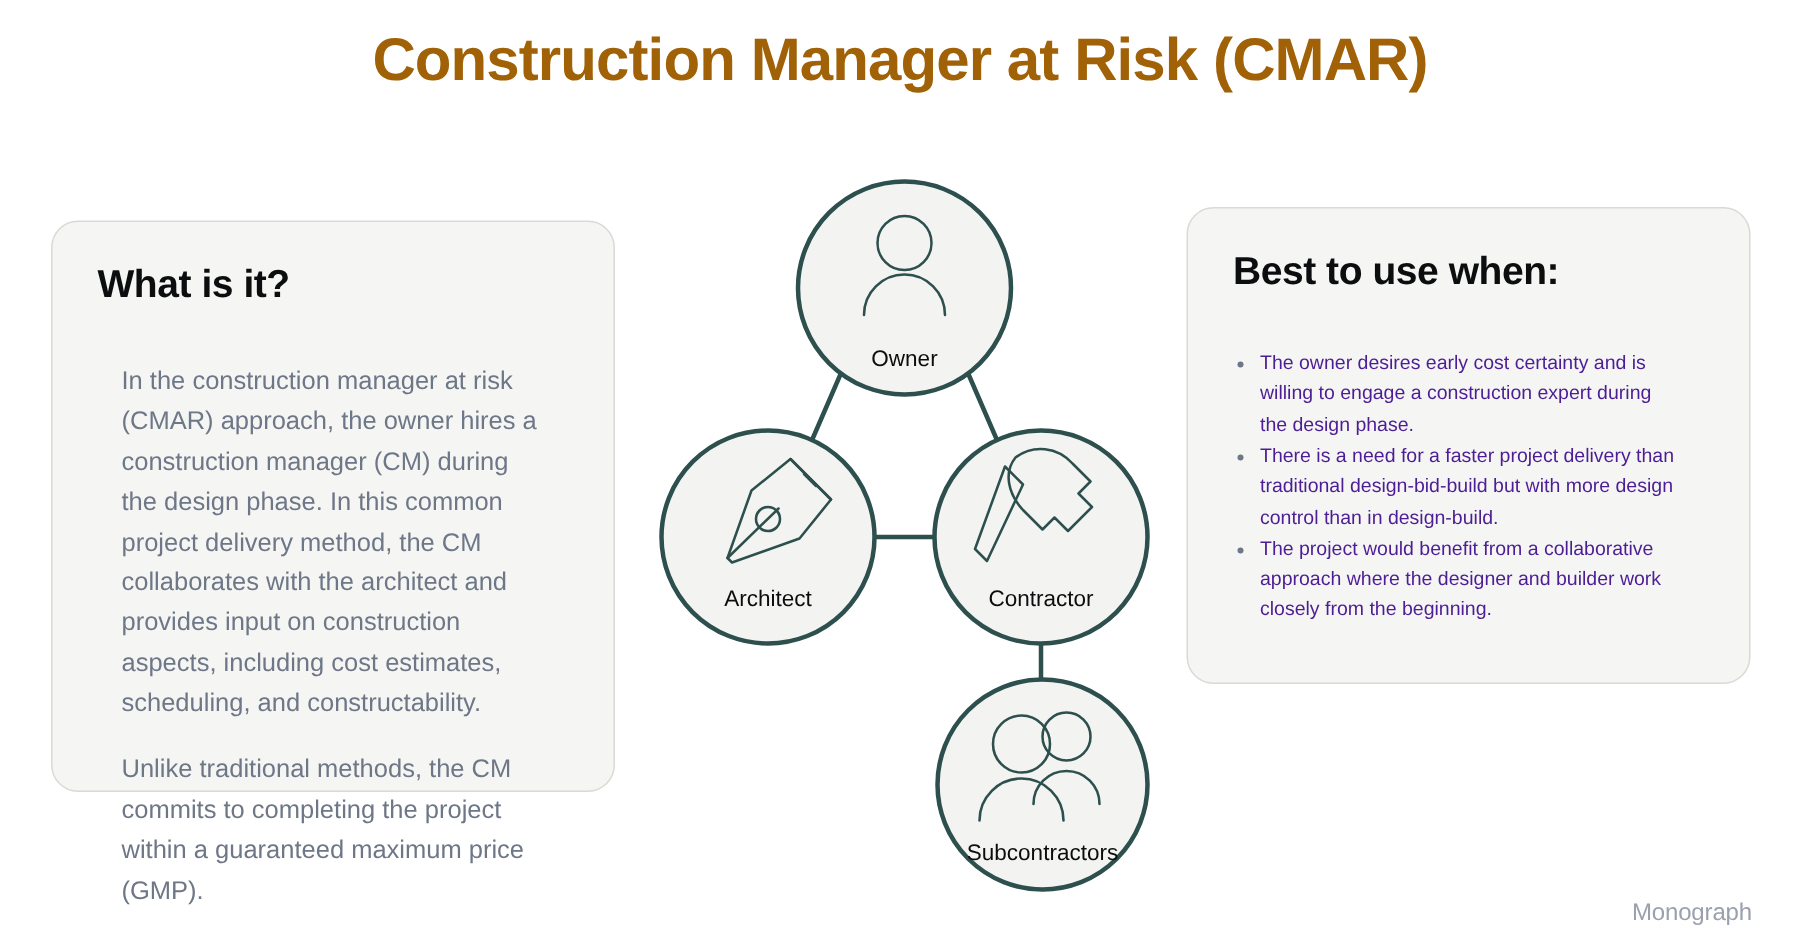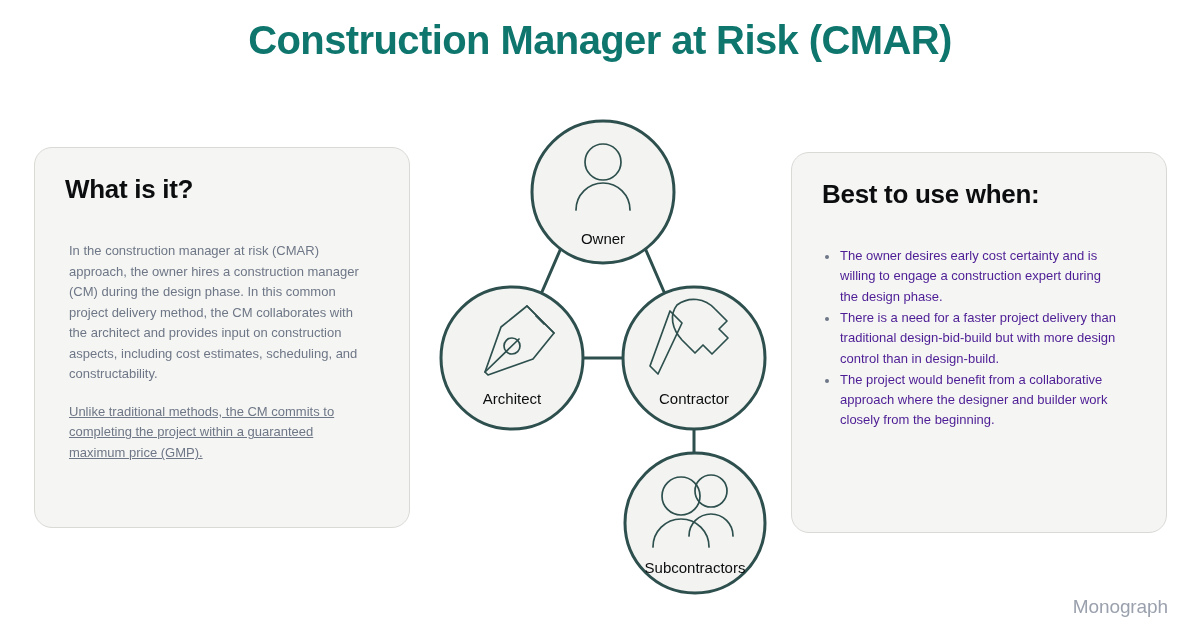--- a/index.html
+++ b/index.html
@@ -19,52 +19,52 @@
   
   .page-title {
     position: absolute;
     left: 0;
     top: 16px;
     width: 1200px;
     text-align: center;
     font-size: 40px;
     font-weight: bold;
     letter-spacing: -0.6px;
-    color: #0f766e;
+    color: #a16207;
     line-height: 1.2;
   }
 
   
   .card {
     position: absolute;
     box-sizing: border-box;
     background: #f5f5f3;
     border: 1px solid #d9d9d6;
     border-radius: 18px;
     padding: 26px 46px 24px 30px;
   }
   .card-left  { left: 34px;  top: 147px; width: 376px; height: 381px; }
-  .card-right { left: 791px; top: 152px; width: 376px; height: 381px; }
+  .card-right { left: 791px; top: 138px; width: 376px; height: 318px; }
 
   .card-heading {
     font-size: 26px;
     font-weight: bold;
     color: #0b0d0e;
     letter-spacing: -0.3px;
     margin: 0 0 36px 0;
     line-height: 1.2;
   }
 
   .body-text {
-    font-size: 13px;
+    font-size: 17px;
     line-height: 1.58;
     color: #6e7787;
-    margin: 0 0 17px 4px;
+    margin: 0 0 17px 16px;
   }
-  .body-text:last-child { margin-bottom: 0; text-decoration: underline; }
+  .body-text:last-child { margin-bottom: 0; }
 
   .bullet-list {
     list-style: none;
     margin: 0;
     padding: 0;
   }
   .bullet-list li {
     position: relative;
     padding-left: 18px;
     font-size: 13px;
@@ -98,21 +98,21 @@
     font-weight: normal;
     fill: #0b0d0e;
     text-anchor: middle;
   }
 
   
   .brand {
     position: absolute;
     right: 32px;
     bottom: 12px;
-    font-size: 19px;
+    font-size: 16px;
     color: #9aa1ad;
     letter-spacing: -0.1px;
   }
 </style>
 </head>
 <body>
 
 <div class="page-title">Construction Manager at Risk (CMAR)</div>
 
 <div class="card card-left">

